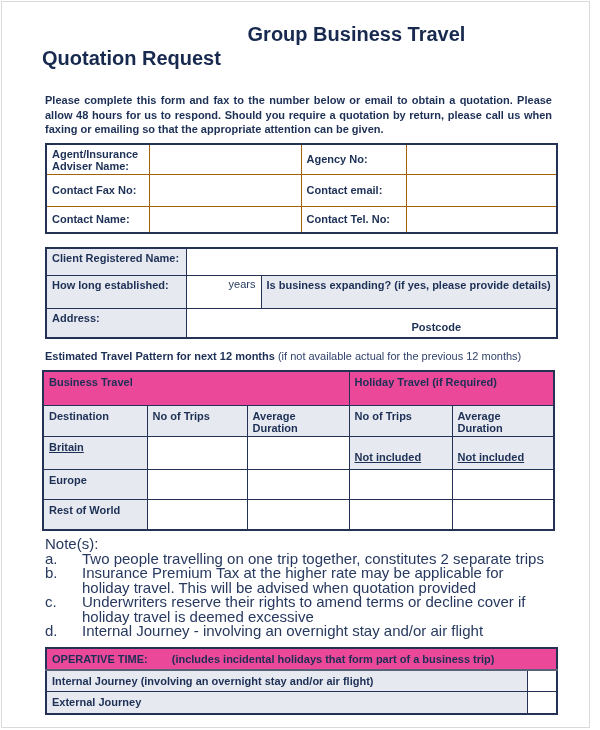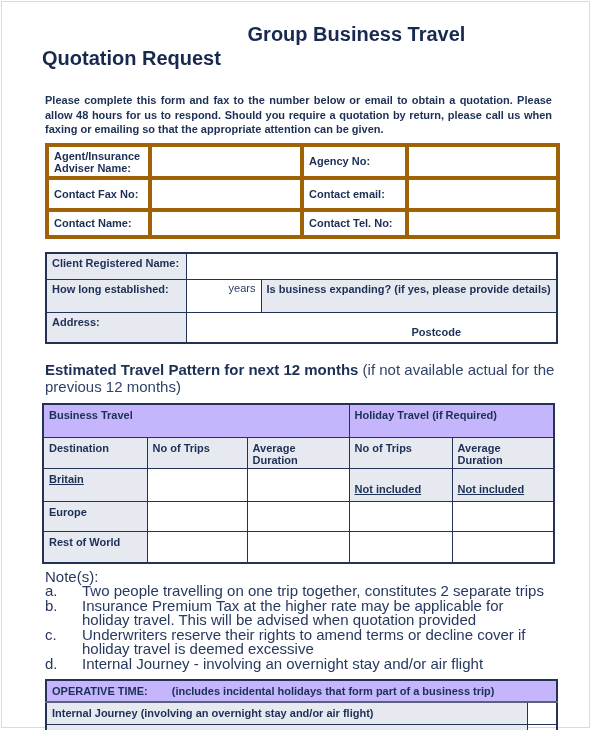--- a/index.html
+++ b/index.html
@@ -30,38 +30,38 @@
     font-weight: bold;
     line-height: 14.5px;
     text-align: justify;
     color: #1c2f55;
   }
 
   table { border-collapse: collapse; table-layout: fixed; }
   td { font-size: 11px; padding: 2px 5px; vertical-align: middle; overflow: hidden; }
   .lbl { font-weight: bold; color: #1c2f55; }
   .shade-light { background: #e7e9f0; }
-  .shade-dark  { background: #c4b5fd; }
+  .shade-dark  { background: #ec4899; }
 
   
   .contact-table { margin: 6px 0 0 45px; width: 511px; border: 2px solid #243255; }
-  .contact-table td { border: 4px solid #a16207; }
+  .contact-table td { border: 1px solid #a16207; }
   .contact-table tr:nth-child(1) td { height: 30px; }
   .contact-table tr:nth-child(2) td { height: 32px; }
   .contact-table tr:nth-child(3) td { height: 27px; }
 
   
   .client-table { margin: 13px 0 0 45px; width: 511px; border: 2px solid #243255; }
   .client-table td { border: 1px solid #243255; }
   .cell-top { vertical-align: top; padding-top: 3px; }
   .years-cell { text-align: right; vertical-align: top; font-weight: normal; color: #2a3b60; }
   .postcode-cell { text-align: right; vertical-align: bottom; padding-right: 95px; padding-bottom: 4px; border-radius: 10px; }
 
   
-  .pattern-heading { margin: 17px 0 0 45px; font-size: 15px; color: #1c2f55; }
+  .pattern-heading { margin: 11px 0 0 45px; font-size: 11px; color: #1c2f55; }
   .pattern-heading .bold { font-weight: bold; }
   .pattern-heading .normal { font-weight: normal; color: #31436a; }
 
   
   .travel-table { margin: 8px 0 0 42px; width: 511px; border: 2px solid #243255; }
   .travel-table td { border: 1px solid #243255; vertical-align: top; padding-top: 4px; }
   .travel-table tr:nth-child(1) td { height: 34px; }
   .travel-table tr:nth-child(2) td { height: 30px; }
   .travel-table tr:nth-child(3) td { height: 33px; text-decoration: underline; }
   .travel-table tr:nth-child(4) td { height: 30px; }

